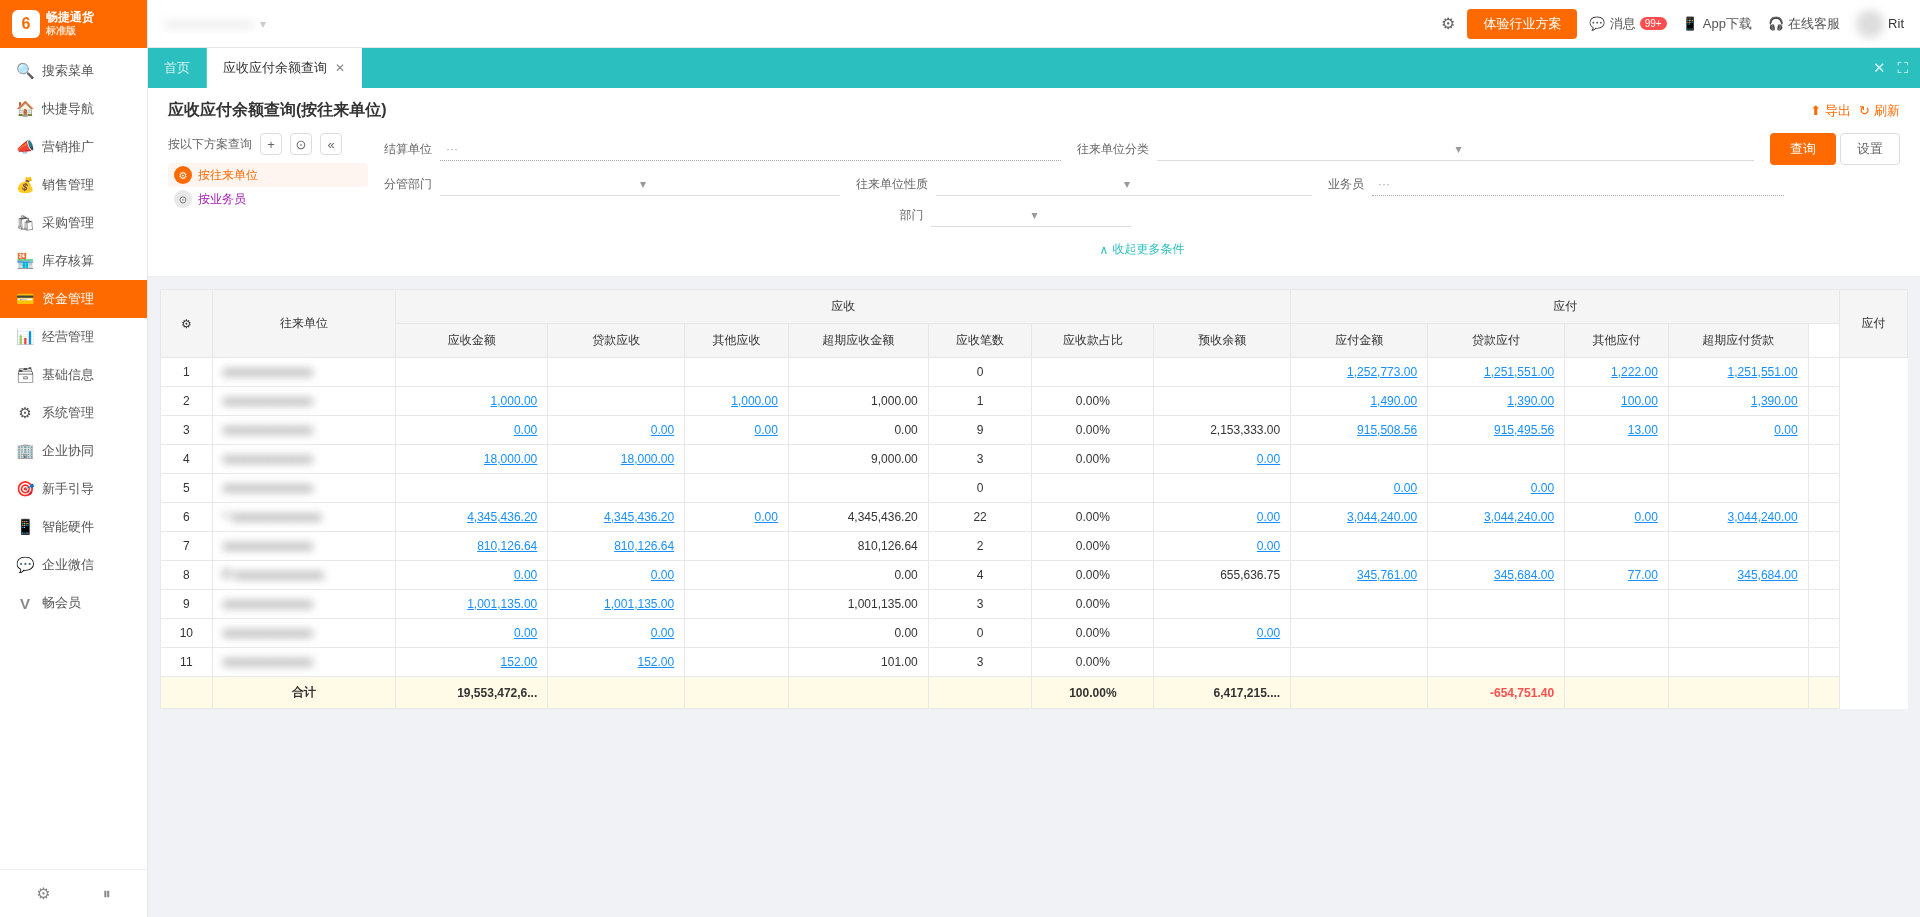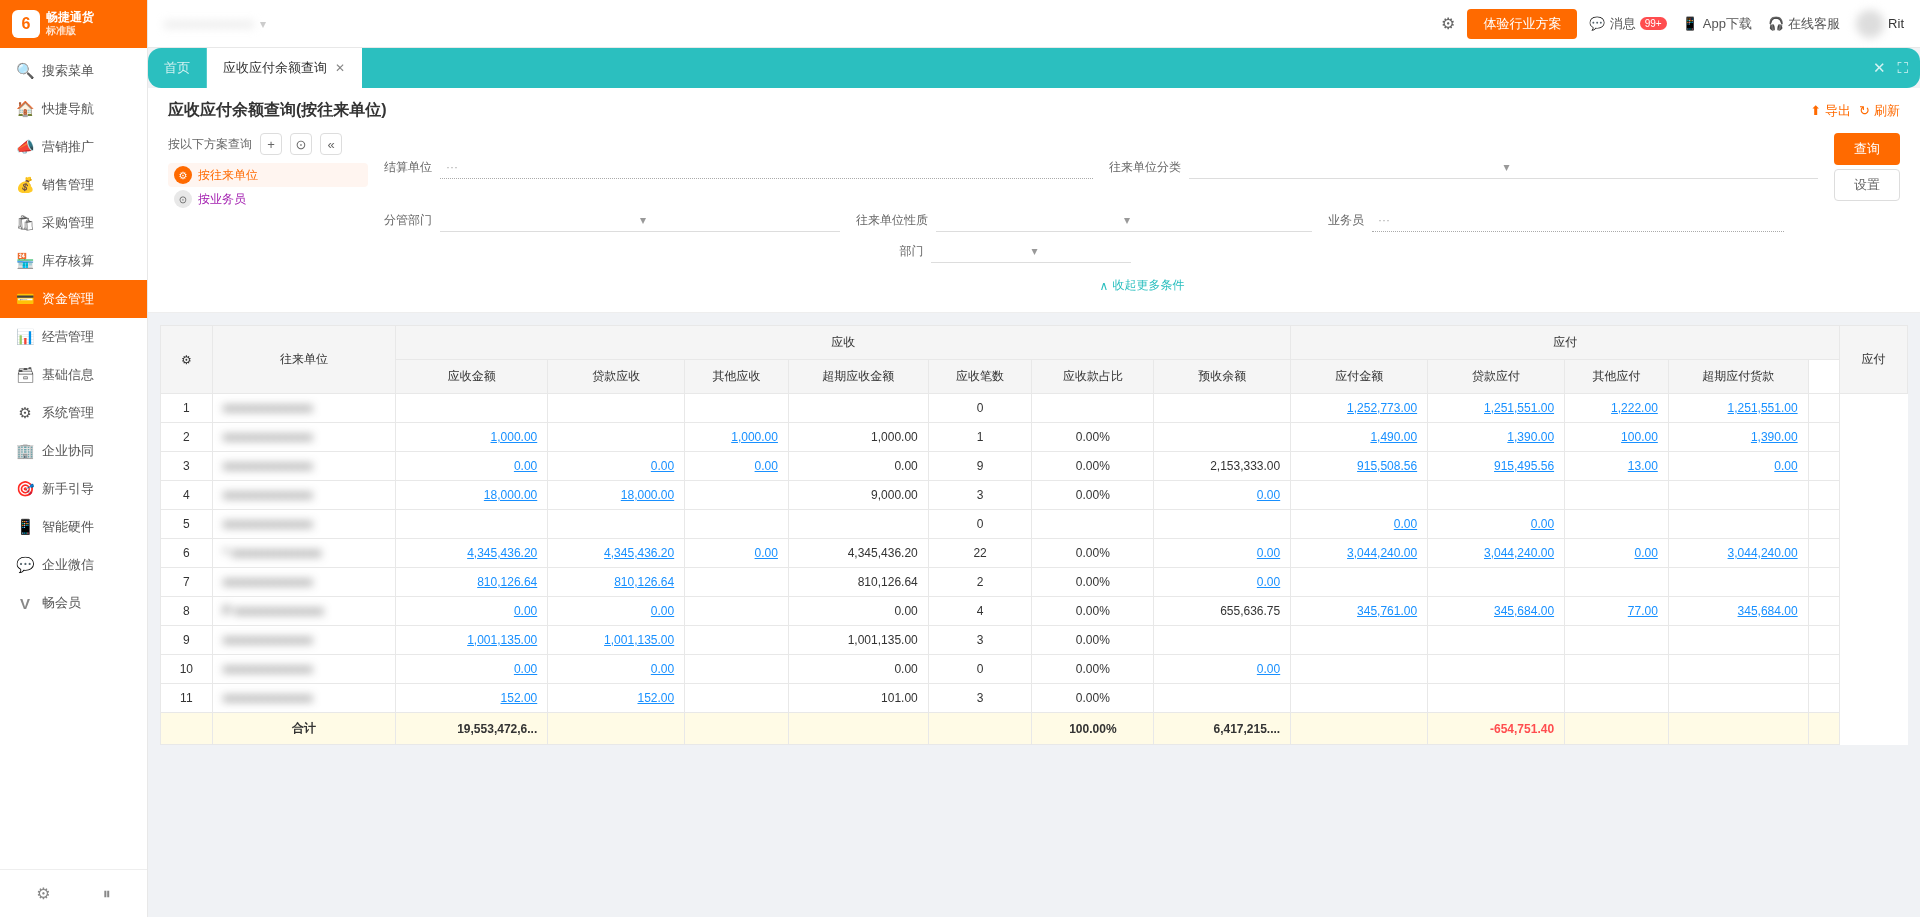--- a/index.html
+++ b/index.html
@@ -125,21 +125,20 @@
       border-radius: 50%;
     }
     .topbar-username { color: #333; font-size: 13px; }
 
     
     .tabbar {
       height: 40px;
       background: #2bbfbf;
       display: flex;
       align-items: stretch;
-      border-radius: 13px;
     }
     .tab-item {
       display: flex;
       align-items: center;
       padding: 0 16px;
       color: rgba(255,255,255,0.8);
       cursor: pointer;
       font-size: 13px;
       border-right: 1px solid rgba(255,255,255,0.2);
     }
@@ -281,21 +280,21 @@
       background: #fff;
       color: #666;
       border: 1px solid #ddd;
       border-radius: 4px;
       padding: 6px 16px;
       font-size: 13px;
       cursor: pointer;
     }
     .filter-btn-group {
       display: flex;
-      flex-direction: column;
+      flex-direction: row;
       gap: 4px;
     }
 
     
     .table-area { flex: 1; overflow: auto; padding: 12px; }
     .data-table {
       width: 100%;
       border-collapse: collapse;
       background: #fff;
       font-size: 12px;

